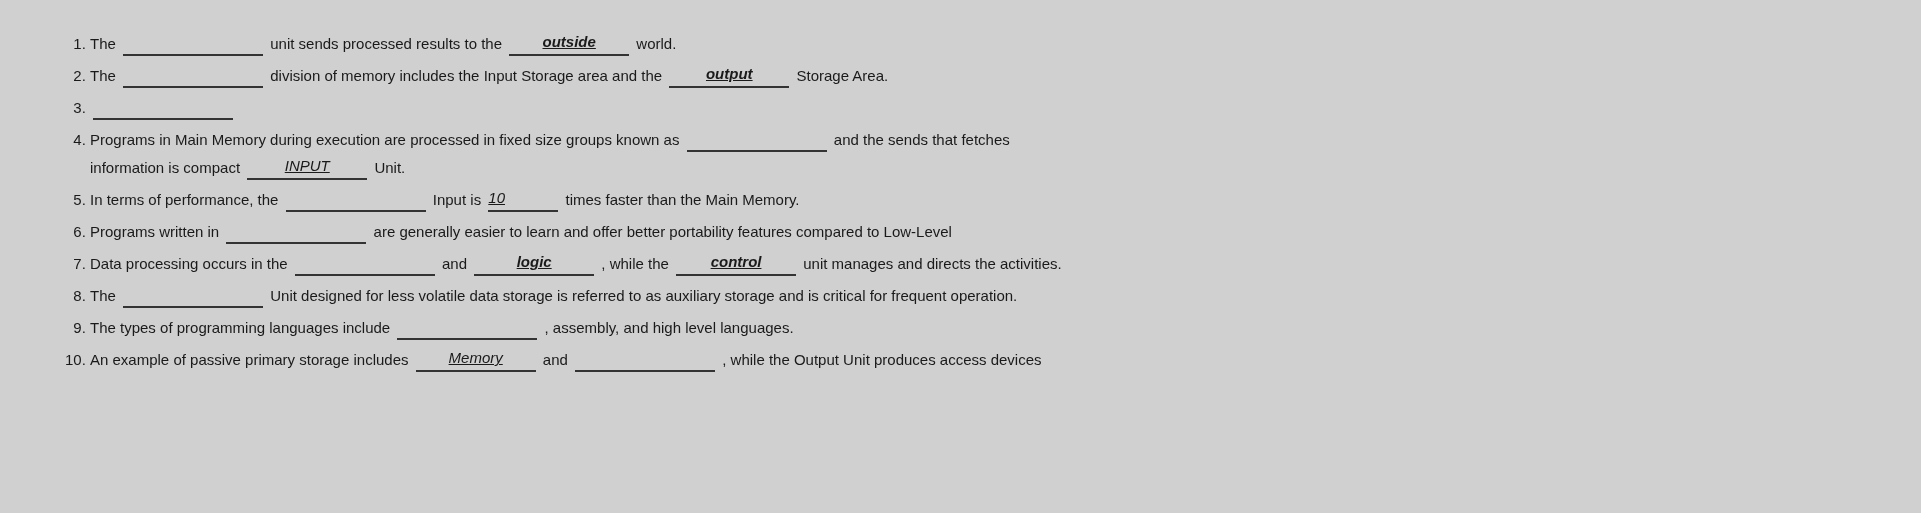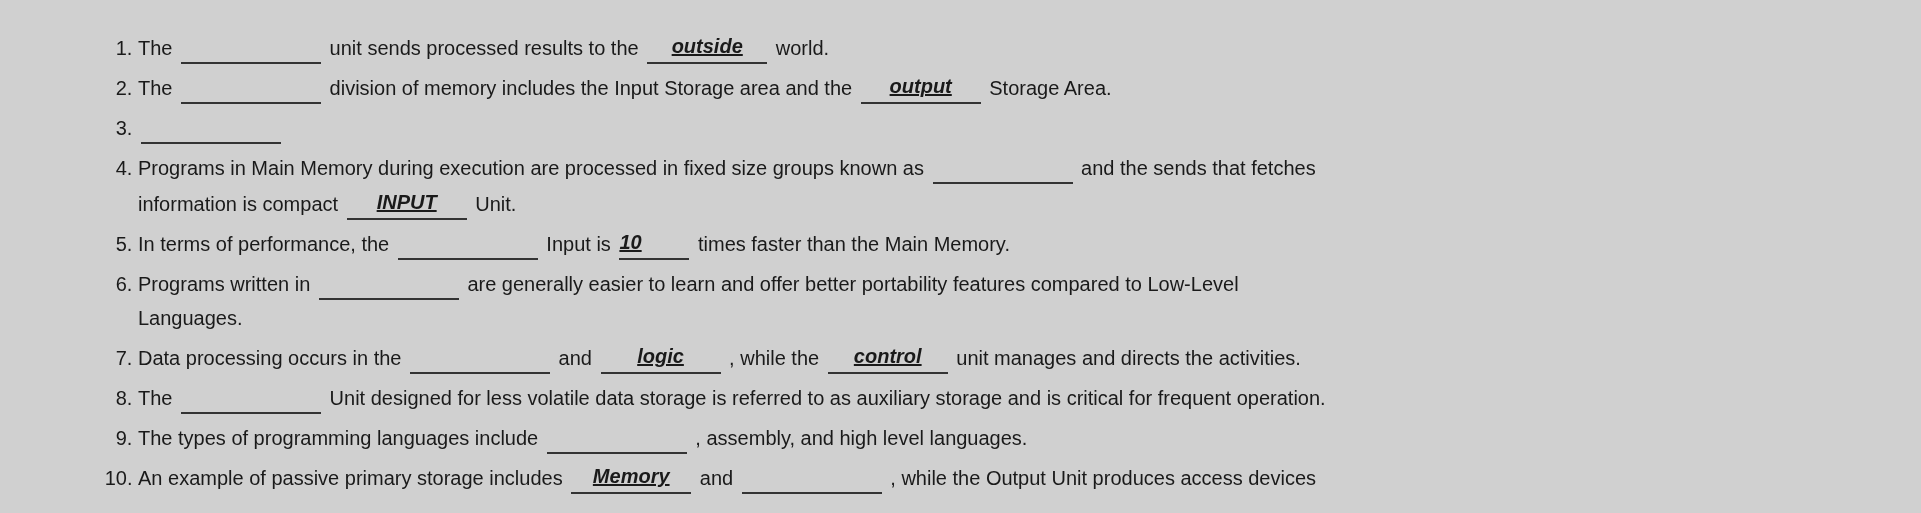--- a/index.html
+++ b/index.html
@@ -24,22 +24,21 @@
     }
 
     ol {
       list-style-type: decimal;
       padding-left: 30px;
     }
 
     ol li {
       margin-bottom: 6px;
       line-height: 1.6;
-      font-size: 20px;
-      margin-left: 48px;
+      font-size: 15px;
     }
 
     .blank {
       display: inline-block;
       border-bottom: 2px solid #333;
       min-width: 140px;
       margin: 0 3px;
       vertical-align: bottom;
     }
 
@@ -52,21 +51,21 @@
     .answer-underline {
       display: inline-block;
       border-bottom: 2px solid #333;
       min-width: 120px;
       margin: 0 3px;
       text-align: center;
       vertical-align: bottom;
     }
 
     .answer-bold-underline {
-      font-weight: bold;
+      font-weight: normal;
       text-decoration: underline;
       font-style: italic;
     }
 
     .short-blank {
       display: inline-block;
       border-bottom: 2px solid #333;
       min-width: 70px;
       margin: 0 3px;
       text-align: left;
@@ -127,23 +126,20 @@
       <span class="blank">&nbsp;&nbsp;&nbsp;&nbsp;&nbsp;&nbsp;&nbsp;&nbsp;&nbsp;&nbsp;&nbsp;&nbsp;&nbsp;&nbsp;&nbsp;&nbsp;&nbsp;&nbsp;</span>
       <span>Input is</span>
       <span class="short-blank"><span class="answer-bold-underline">10</span></span>
       <span>times faster than the Main Memory.</span>
     </li>
 
     <li class="list-item-multiline">
       <span>Programs written in</span>
       <span class="blank">&nbsp;&nbsp;&nbsp;&nbsp;&nbsp;&nbsp;&nbsp;&nbsp;&nbsp;&nbsp;&nbsp;&nbsp;&nbsp;&nbsp;&nbsp;&nbsp;&nbsp;&nbsp;&nbsp;&nbsp;&nbsp;&nbsp;</span>
       <span>are generally easier to learn and offer better portability features compared to Low-Level</span>
-      <span class="continuation">
-        <span>Languages.</span>
-      </span>
     </li>
 
     <li>
       <span>Data processing occurs in the</span>
       <span class="blank">&nbsp;&nbsp;&nbsp;&nbsp;&nbsp;&nbsp;&nbsp;&nbsp;&nbsp;&nbsp;&nbsp;&nbsp;&nbsp;&nbsp;&nbsp;&nbsp;&nbsp;&nbsp;&nbsp;&nbsp;</span>
       <span>and</span>
       <span class="answer-underline"><span class="answer-text">logic</span></span>
       <span>, while the</span>
       <span class="answer-underline"><span class="answer-text">control</span></span>
       <span>unit manages and directs the activities.</span>

